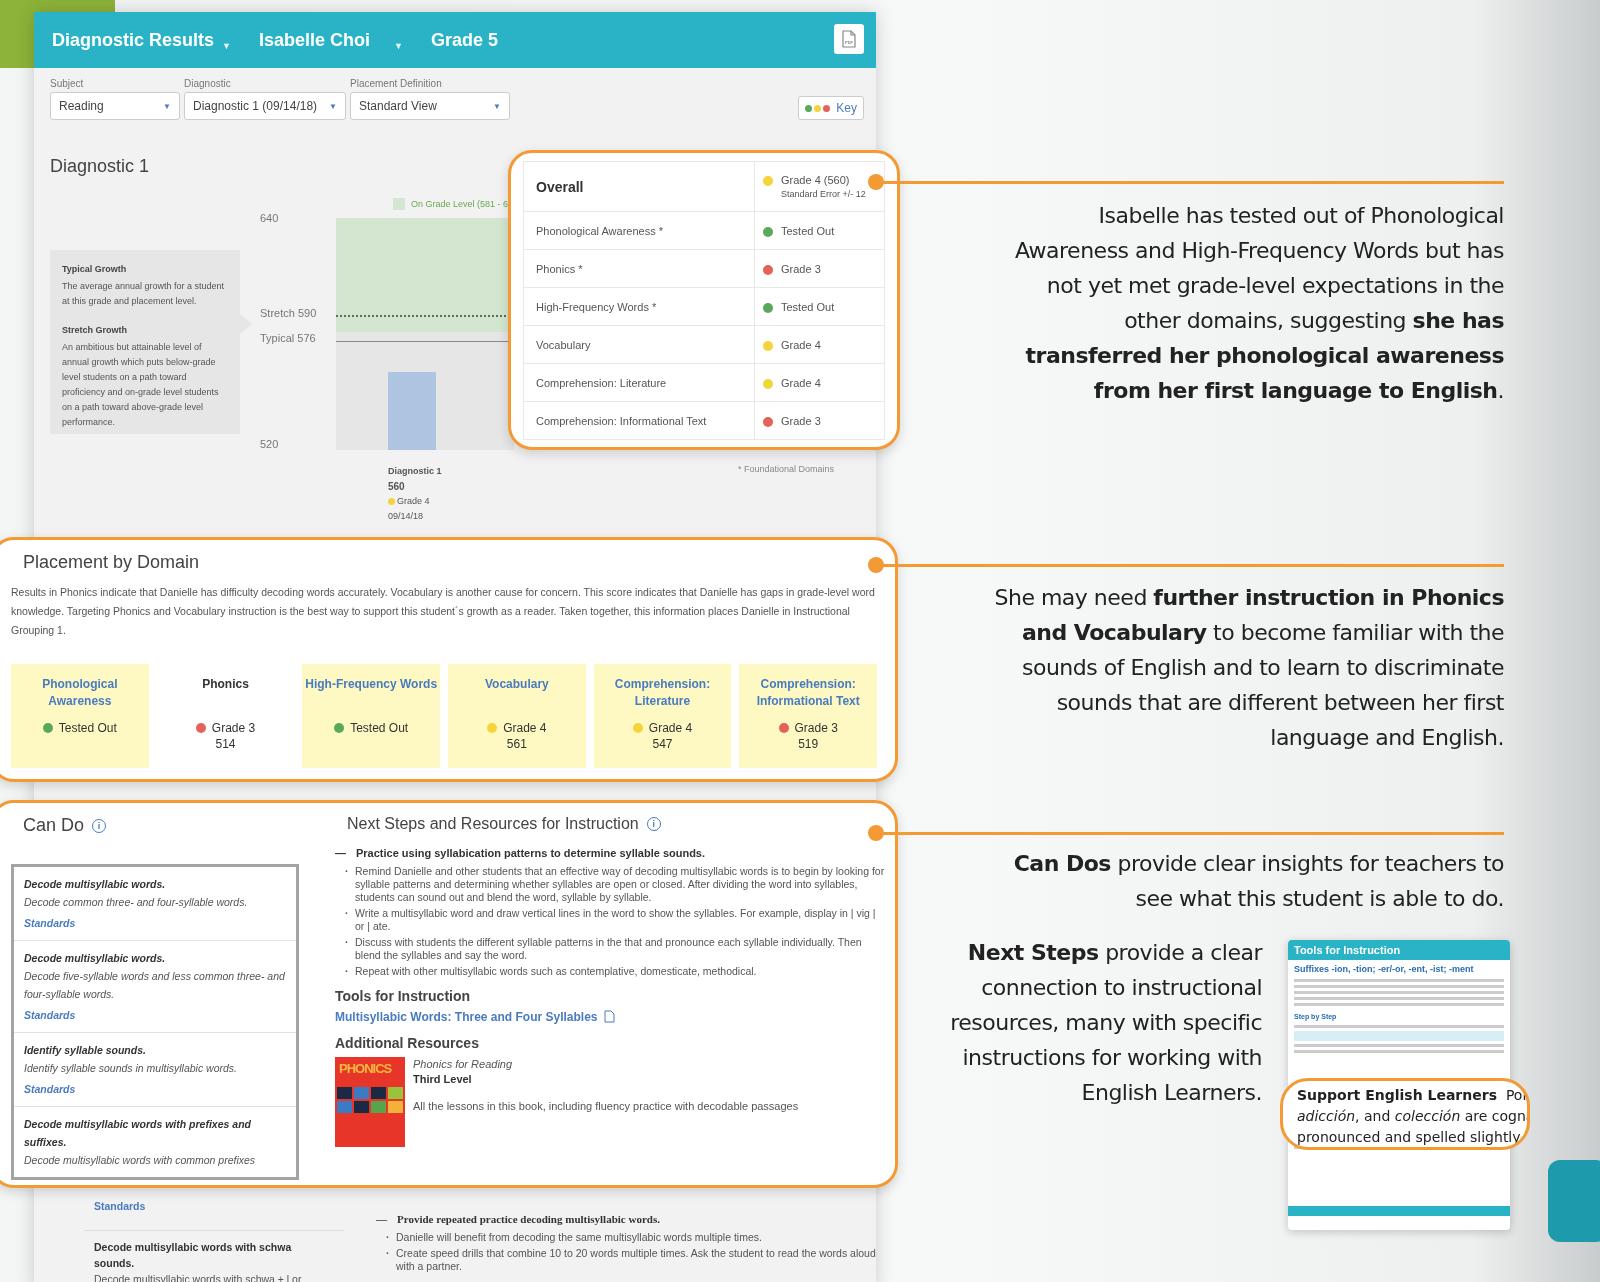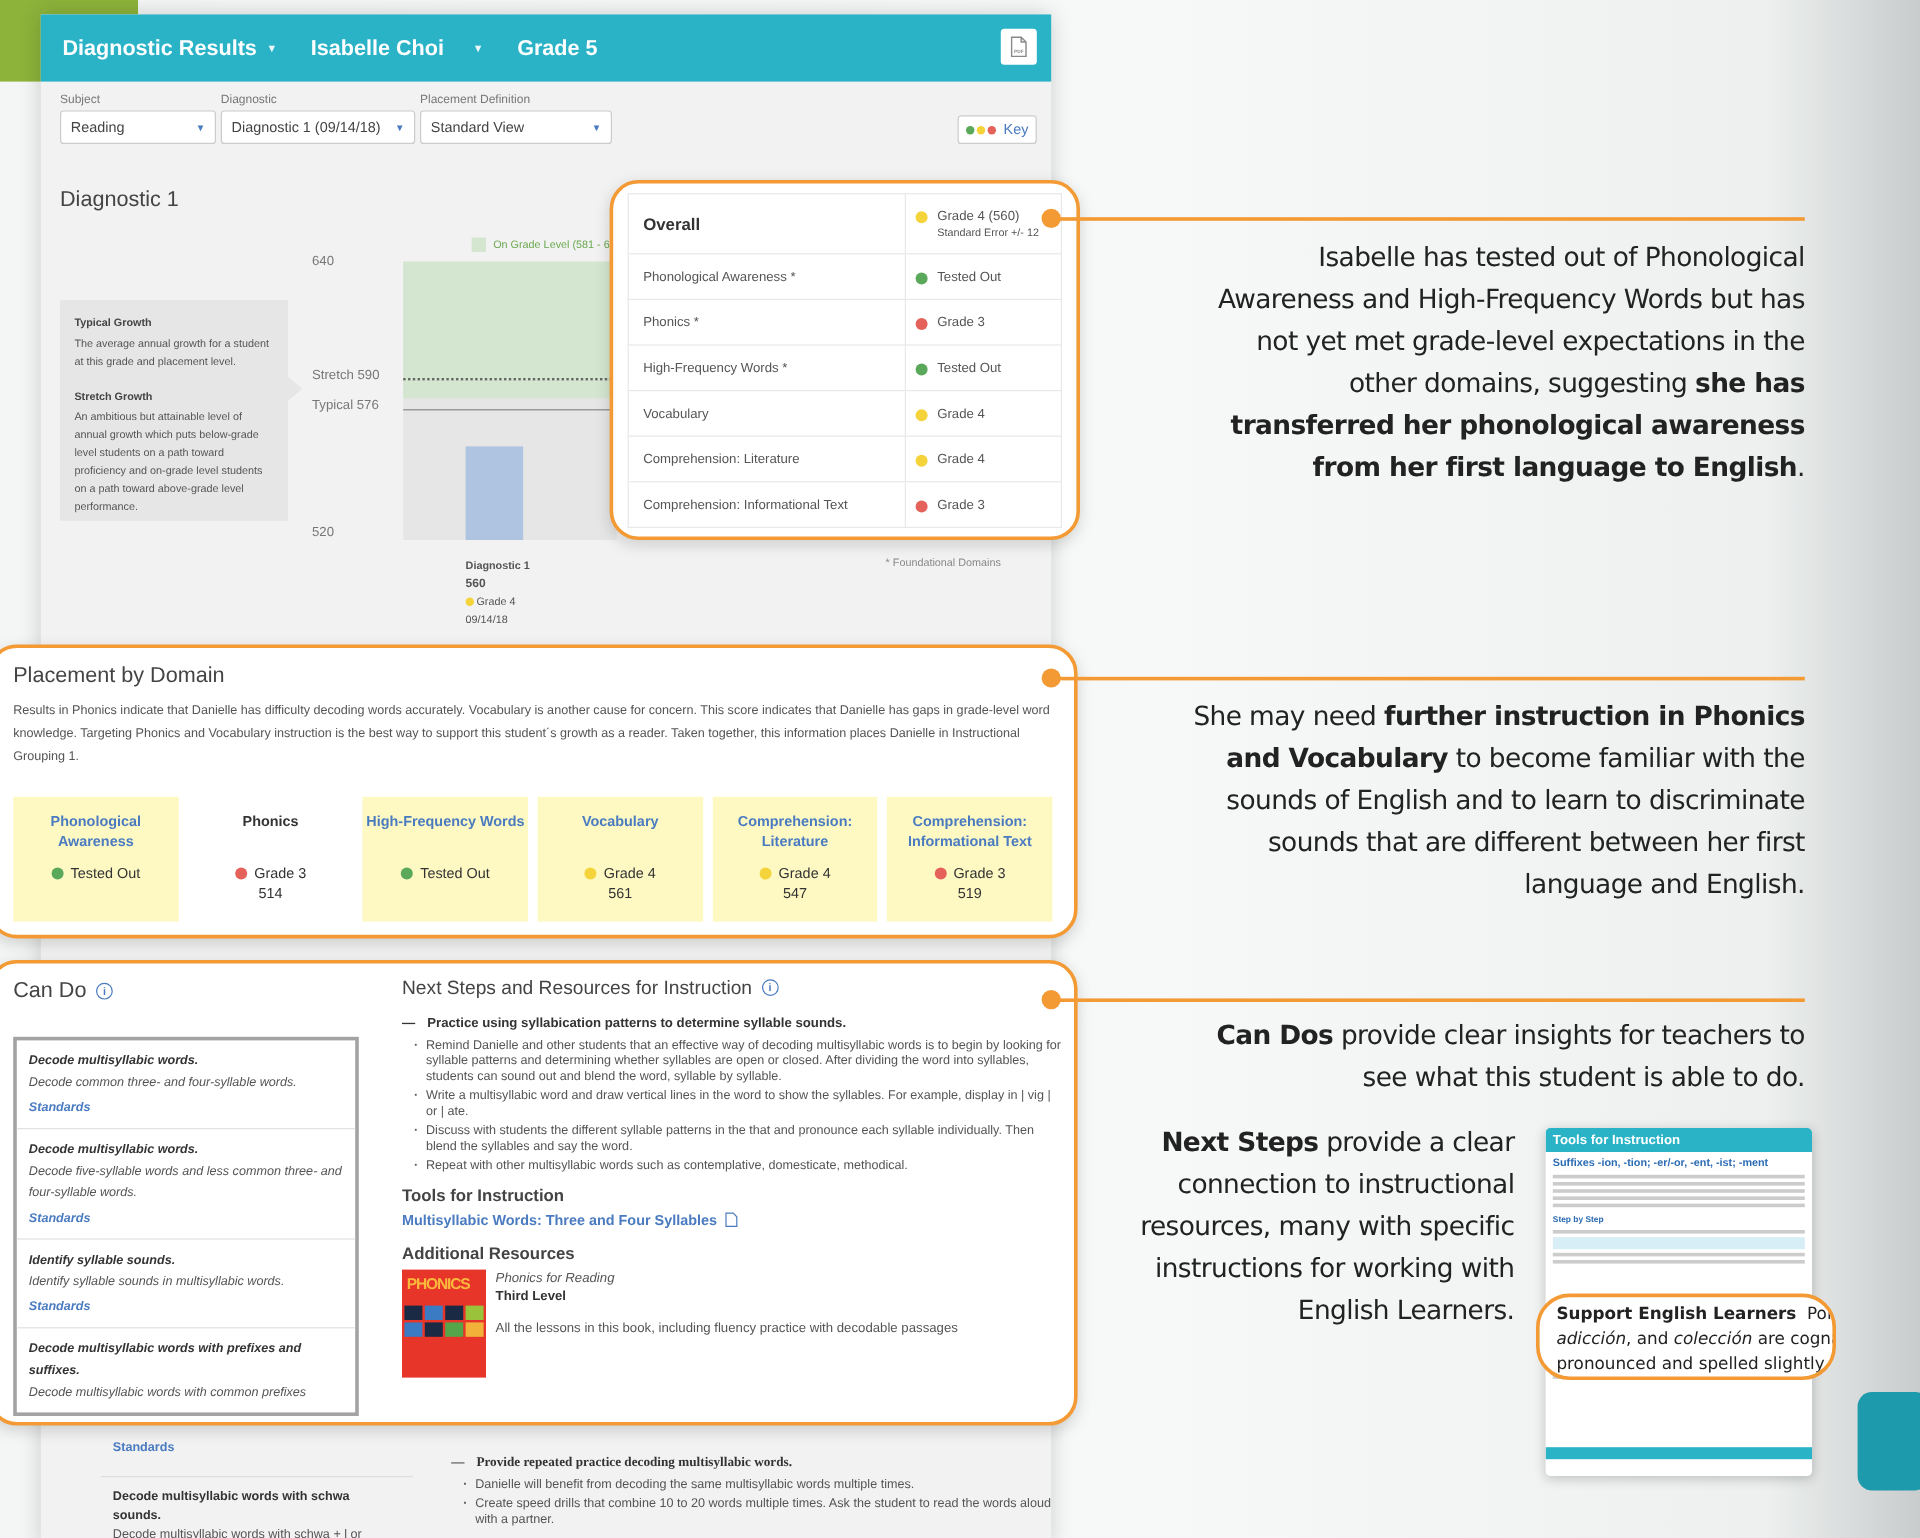--- a/index.html
+++ b/index.html
@@ -12,21 +12,21 @@
   }
   .green-tab { position: absolute; left: 0; top: 0; width: 115px; height: 68px; background: #8db33a; }
   .app {
     position: absolute; left: 34px; top: 12px; width: 842px; height: 1280px;
     background: #f2f2f2; box-shadow: 0 0 18px rgba(0,0,0,0.18);
   }
   .app-header {
     height: 56px; background: #2ab3c7; display: flex; align-items: center; padding-left: 18px;
     color: #fff; font-weight: bold; font-size: 18px;
   }
-  .hdr-item { display: flex; align-items: center; margin-right: 28px; }
+  .hdr-item { display: flex; align-items: flex-end; margin-right: 28px; }
   .hdr-caret { font-size: 9px; margin-left: 8px; opacity: .9; }
   .pdf-btn {
     position: absolute; right: 12px; top: 12px; width: 30px; height: 30px; background: #fff;
     border-radius: 3px; display: flex; align-items: center; justify-content: center;
   }
   .filters { position: relative; height: 60px; padding: 10px 16px 0; display: flex; gap: 4px; }
   .filter-label { font-size: 10px; color: #777; margin-bottom: 3px; }
   .select {
     height: 28px; border: 1px solid #ccc; background: #fff; border-radius: 3px;
     display: flex; align-items: center; justify-content: space-between; padding: 0 8px; font-size: 12px; color: #444;
@@ -67,21 +67,21 @@
   .ov-table td { border: 1px solid #e8e8e8; height: 38px; padding: 0 12px; }
   .ov-table td.val { width: 130px; padding-left: 8px; }
   .ov-table tr.head td { height: 50px; }
   .ov-label-big { font-size: 14px; font-weight: bold; color: #333; }
   .val-wrap { display: flex; align-items: flex-start; gap: 8px; }
   .val-wrap .dot { margin-top: 2px; }
   .se { font-size: 9px; color: #555; margin-top: 3px; display: block; }
   .connector { position: absolute; height: 3px; background: #f39a35; }
   .conn-dot { position: absolute; width: 16px; height: 16px; border-radius: 50%; background: #f39a35; }
   .placement-callout { left: -10px; top: 537px; width: 908px; height: 245px; padding: 12px 18px 0 18px; }
-  .sec-title { font-size: 18px; color: #444; margin-bottom: 10px; }
+  .sec-title { font-size: 18px; color: #444; margin-bottom: 10px; margin-left: 12px; }
   .placement-desc { font-size: 10.5px; line-height: 19px; color: #555; width: 870px; }
   .domain-row { display: flex; gap: 8px; margin-top: 24px; }
   .domain-card {
     width: 142px; height: 104px; background: #fef9c3; text-align: center; padding-top: 12px; font-size: 12px;
   }
   .domain-card.white { background: #fff; }
   .domain-card .dname { color: #4a7bc0; font-weight: bold; line-height: 17px; height: 38px; }
   .domain-card .dname.dark { color: #333; }
   .domain-card .dval { margin-top: 6px; color: #333; line-height: 16px; }
   .domain-card .dval .dot { margin-right: 6px; vertical-align: -1px; }

